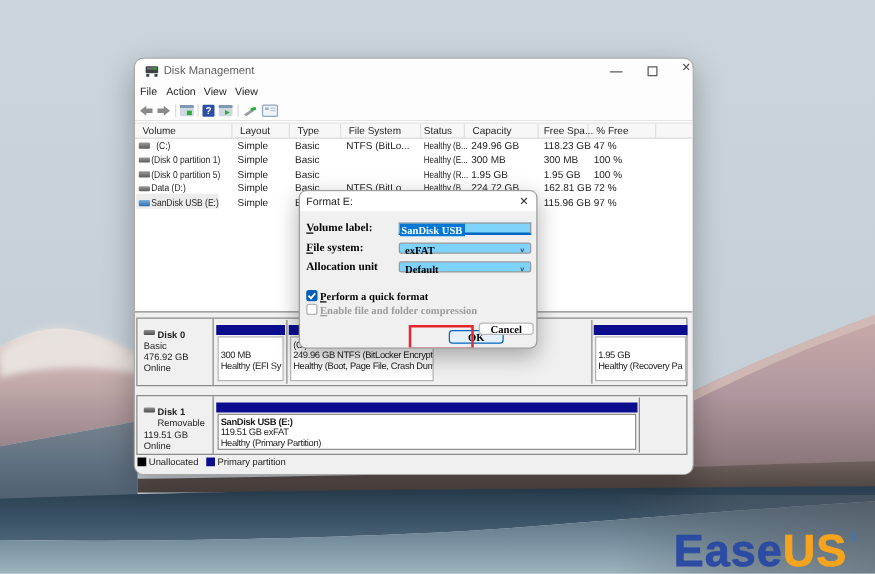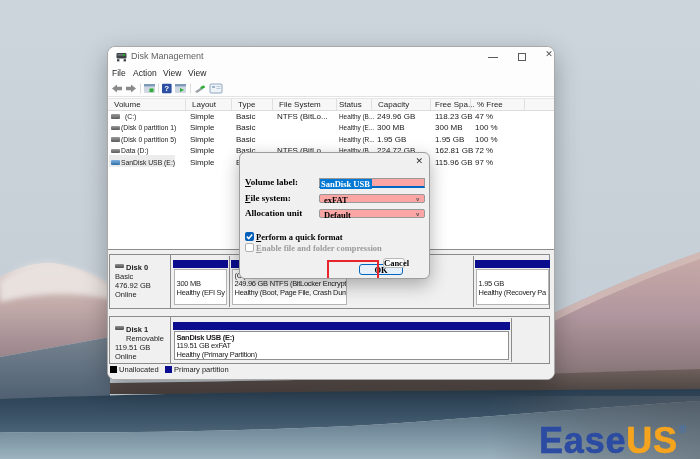--- a/index.html
+++ b/index.html
@@ -37,21 +37,21 @@
          font-size:7.5px;line-height:8.8px;color:#1c1c1c;overflow:hidden;white-space:nowrap;letter-spacing:-0.28px;padding:2px 0 0 1.5px;box-sizing:border-box;}
   #legend{position:absolute;left:2px;top:115px;font-size:7.5px;color:#1c1c1c;text-align:right;}
   .lsq{display:inline-block;width:7px;height:7px;vertical-align:-1px;}
   
   #dlg{left:239px;top:152px;width:191px;height:127px;background:#f0f0f0;border:1px solid #9d9d9d;
        border-radius:6px;box-shadow:0 6px 18px rgba(0,0,0,.3);box-sizing:border-box;overflow:hidden;}
   #dlg-title{position:absolute;left:0;top:0;width:100%;height:16px;background:#fff;}
   #dlg-title span{position:absolute;left:5px;top:3px;font-size:8.5px;color:#1a1a1a;}
   #dlg-x{right:6px;top:3px;font-size:9px;color:#333;}
   .dl{position:absolute;left:5px;font-family:"Liberation Serif",serif;font-weight:bold;font-size:9px;color:#000;white-space:nowrap;}
-  .field{position:absolute;left:79px;width:106px;box-sizing:border-box;background:#fca5a5;}
+  .field{position:absolute;left:79px;width:106px;box-sizing:border-box;background:#7dd3fc;}
   .combo{border:1px solid #999;border-radius:2px;height:9px;font-family:"Liberation Serif",serif;font-weight:bold;font-size:8.5px;padding-left:4px;color:#000;}
   .chev{position:absolute;right:4px;top:0.5px;font-size:6px;color:#555;transform:scaleY(.8);}
   .cb{position:absolute;left:5px;width:9px;height:9px;box-sizing:border-box;}
   .cb svg{display:block;}
   .cbtxt{position:absolute;left:16px;font-family:Liberation Serif, serif;font-weight:bold;font-size:8.5px;white-space:nowrap;}
   .btn{position:absolute;box-sizing:border-box;text-align:center;font-family:"Liberation Serif",serif;font-weight:bold;font-size:8.5px;}
   
   #logo{left:539px;top:420px;font-weight:bold;font-size:36px;letter-spacing:0.8px;
         color:#2c4ba2;white-space:nowrap;-webkit-text-stroke:0.6px #2c4ba2;}
   #logo .us{color:#f6a41e;-webkit-text-stroke:0.6px #f6a41e;}
@@ -297,36 +297,39 @@
         <div class="blk" style="left:401px;width:40px;"></div>
       </div>
       <div id="legend">
         <span class="lsq" style="background:#000;"></span> Unallocated&nbsp;&nbsp;
         <span class="lsq" style="background:#0c0c8f;"></span> Primary partition
       </div>
     </div>
   </div>
 
   <div id="dlg" class="abs">
+    <div id="dlg-title">
+        <span>Format E:</span>
+      </div>
     <div id="dlg-x" class="abs">✕</div>
     <div class="dl" style="top:24px;"><u>V</u>olume label:</div>
     <div class="field" style="top:25px;height:10px;border:1px solid #999;border-bottom:2px solid #0067c0;">
       <span style="position:absolute;left:0px;top:0;background:#0078d4;color:#fff;font-family:'Liberation Serif',serif;font-weight:bold;font-size:8.5px;padding:0 2px 0 1px;">SanDisk USB</span>
     </div>
     <div class="dl" style="top:40px;"><u>F</u>ile system:</div>
     <div class="field combo" style="top:41px;">exFAT<span class="chev">∨</span></div>
     <div class="dl" style="top:55px;">Allocation unit</div>
     <div class="field combo" style="top:56px;">Default<span class="chev">∨</span></div>
     <div class="cb" style="top:79px;background:#005fb8;border-radius:2px;">
       <svg viewBox="0 0 9 9" width="9" height="9">
           <path d="M1.8,4.6 L3.8,6.6 L7.2,2.6" stroke="#fff" stroke-width="1.5" fill="none"></path>
         </svg>
     </div>
     <div class="cbtxt" style="top:79px;"><u>P</u>erform a quick format</div>
     <div class="cb" style="top:89.5px;background:#fff;border:1px solid #b0b0b0;border-radius:2px;"></div>
     <div class="cbtxt" style="top:89.5px;color:#9b9b9b;"><u>E</u>nable file and folder compression</div>
     <div class="btn" style="left:91px;top:111px;width:44px;height:11px;background:#e6f0fa;border:1px solid #0067c0;border-radius:3px;line-height:10px;margin-left:28px;">OK</div>
-    <div class="btn" style="left:143px;top:105px;width:22px;height:10px;background:#fdfdfd;border:1px solid #b8b8b8;border-radius:3px;line-height:9px;">Cancel</div>
+    <div class="btn" style="left:143px;top:105px;width:44px;height:10px;background:#fdfdfd;border:1px solid #b8b8b8;border-radius:3px;line-height:9px;">Cancel</div>
     <div class="abs" style="left:87px;top:107px;width:48px;height:16px;border:2px solid #e8252c;"></div>
   </div>
 
   <div id="logo" class="abs">Ease<span class="us">US</span><span class="reg">®</span></div>
 </div>
 
 </body></html>

